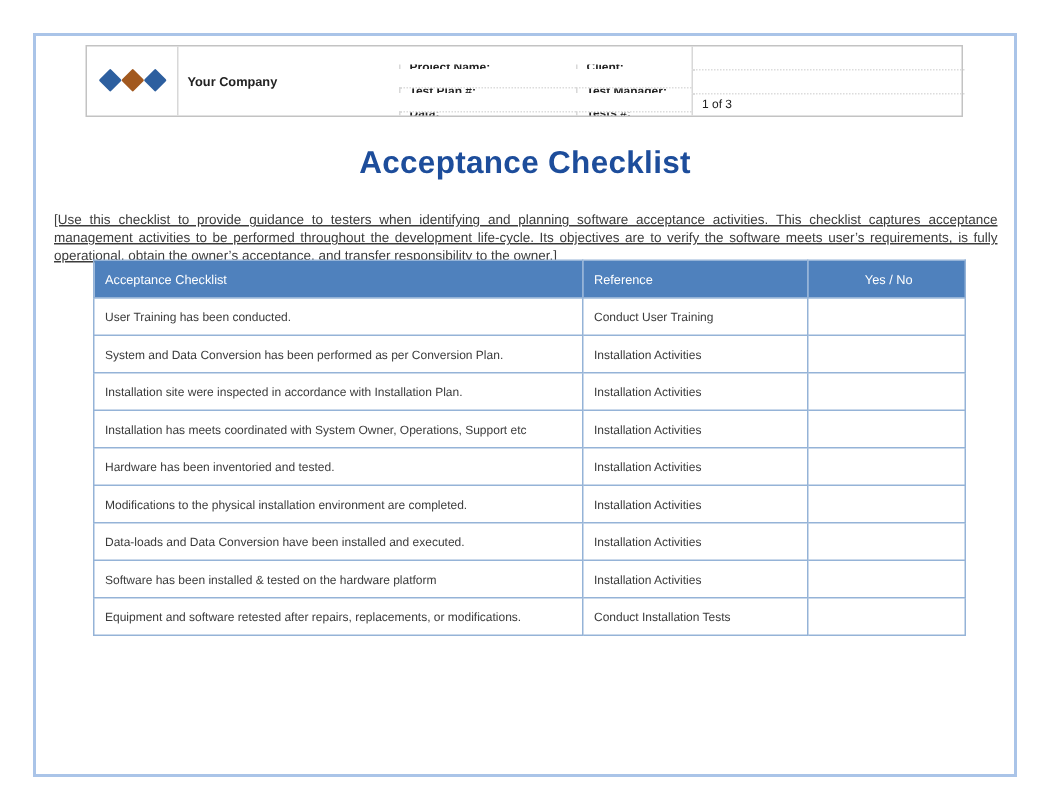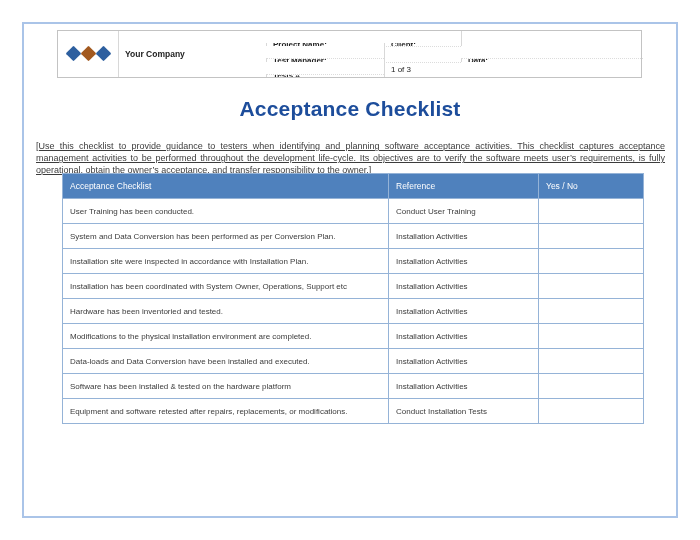--- a/index.html
+++ b/index.html
@@ -49,20 +49,21 @@
       <span class="diamond" style="background: rgb(45, 95, 159);"></span>
       <span class="diamond" style="background: rgb(162, 89, 31);"></span>
       <span class="diamond" style="background: rgb(45, 95, 159);"></span>
     </div>
     <div class="hcell company-cell">Your Company</div>
 
     <div class="hcell r1 hlabel">Project Name:</div>
     <div class="hcell r1 hlabel">Client:</div>
     <div class="hcell r1"></div>
 
+    <div class="hcell hlabel">Test Plan #:</div>
     <div class="hcell hlabel">Test Manager:</div>
     <div class="hcell"></div>
 
     <div class="hcell hlabel">Data:</div>
     <div class="hcell hlabel">Tests  #:</div>
     <div class="hcell">1 of 3</div>
   </div>
 
   <div class="title" style="color: rgb(29, 77, 155);">Acceptance Checklist</div>
   <div class="intro">[Use this checklist to provide guidance to testers when identifying and planning software acceptance activities. This checklist captures acceptance management activities to be performed throughout the development life-cycle. Its objectives are to verify the software meets user’s requirements, is fully operational, obtain the owner’s acceptance, and transfer responsibility to the owner.]</div>
@@ -70,41 +71,41 @@
   <table class="checklist">
     <colgroup>
       <col style="width:326px">
         <col style="width:150px">
         <col style="width:105px">
     </colgroup>
     <thead>
       <tr>
         <th style="background: rgb(79, 129, 189);">Acceptance Checklist</th>
         <th style="background: rgb(79, 129, 189);">Reference</th>
-        <th style="background: rgb(79, 129, 189);">Yes / No</th>
+        <th style="background: rgb(79, 129, 189); text-align: center;">Yes / No</th>
       </tr>
     </thead>
     <tbody>
       <tr>
         <td>User Training has been conducted.</td>
         <td>Conduct User Training</td>
         <td></td>
       </tr>
       <tr>
         <td>System and Data Conversion has been performed as per Conversion Plan.</td>
         <td>Installation Activities</td>
         <td></td>
       </tr>
       <tr>
         <td>Installation site were inspected in accordance with Installation Plan.</td>
         <td>Installation Activities</td>
         <td></td>
       </tr>
       <tr>
-        <td>Installation has been coordinated with System Owner, Operations, Support etc</td>
+        <td>Installation has meets coordinated with System Owner, Operations, Support etc</td>
         <td>Installation Activities</td>
         <td></td>
       </tr>
       <tr>
         <td>Hardware has been inventoried and tested.</td>
         <td>Installation Activities</td>
         <td></td>
       </tr>
       <tr>
         <td>Modifications to the physical installation environment are completed.</td>

